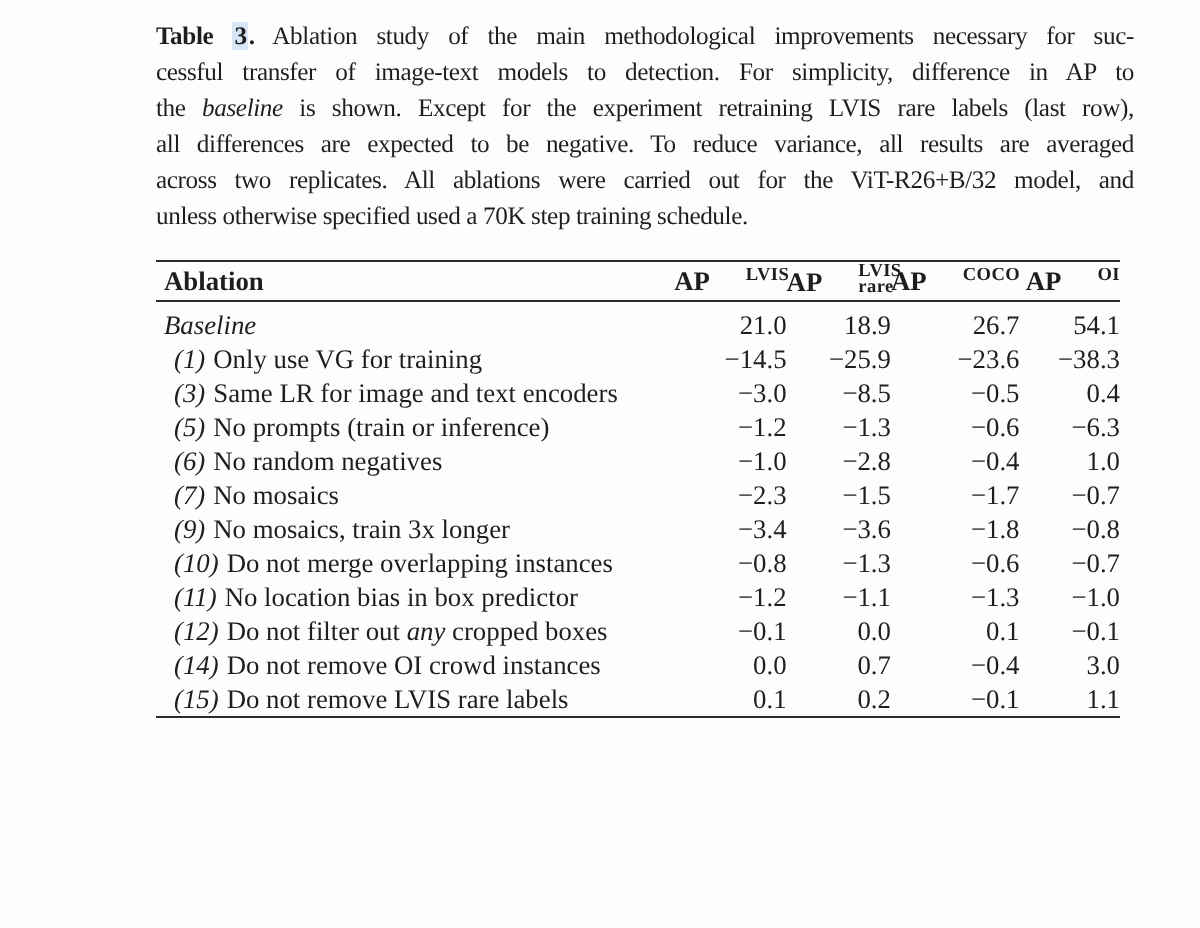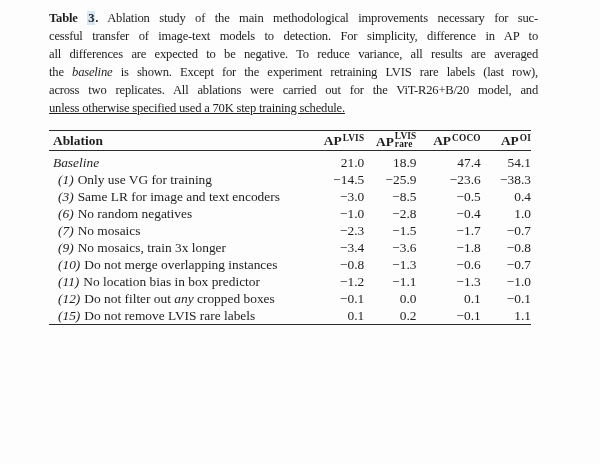--- a/index.html
+++ b/index.html
@@ -10,33 +10,33 @@
   }
   * { box-sizing: border-box; }
   html, body { margin: 0; padding: 0; }
   body {
     width: 600px; height: 464px;
     background: var(--bg);
     color: var(--text);
     font-family: "Liberation Serif", "DejaVu Serif", serif;
     overflow: hidden;
   }
-  .page { padding: 9px 0 0 49px; width: 600px; }
+  .page { padding: 9px 0 0 78px; width: 600px; }
 
   
   .caption { width: 489px; }
   .caption-line {
     font-size: 12.6px;
     line-height: 18px;
     letter-spacing: -0.2px;
     text-align: justify;
     text-align-last: justify;
     white-space: normal;
   }
-  .caption-line.last { text-align-last: left; text-decoration: underline; }
+  .caption-line.last { text-align-last: left; }
   .it { font-style: italic; }
   .bf { font-weight: bold; }
   .hl { background: var(--hl); padding: 0 1px; }
 
   
   .tbl-wrap { margin-top: 13px; width: 482px; }
   table {
     border-collapse: collapse;
     table-layout: fixed;
     width: 482px;
@@ -59,21 +59,21 @@
     text-align: right;
     vertical-align: middle;
     white-space: nowrap;
   }
   thead th.c-label { text-align: left; padding-left: 4px; }
 
   .stack {
     display: inline-block;
     overflow: hidden;
     vertical-align: 2.5px;
-    margin-left: 1px;
+    margin-left: 18px;
   }
   th.th-supsub .stack { vertical-align: -3.5px; }
   .stack span {
     display: block;
     font-size: 9.3px;
     line-height: 8.5px;
     font-weight: bold;
     letter-spacing: 0.2px;
     text-align: left;
   }
@@ -93,23 +93,23 @@
   tr.baseline-row .row-label { margin-left: 0; font-style: italic; }
 </style>
 </head>
 <body>
 
 <div class="page">
 
   <div class="caption">
     <div class="caption-line"><span class="bf">Table </span><span class="bf hl">3</span><span class="bf">.</span><span> Ablation study of the main methodological improvements necessary for suc-</span></div>
     <div class="caption-line"><span>cessful transfer of image-text models to detection. For simplicity, difference in AP to</span></div>
+    <div class="caption-line"><span>the </span><span class="it">baseline</span><span> is shown. Except for the experiment retraining LVIS rare labels (last row),</span></div>
     <div class="caption-line"><span>all differences are expected to be negative. To reduce variance, all results are averaged</span></div>
-    <div class="caption-line"><span>the </span><span class="it">baseline</span><span> is shown. Except for the experiment retraining LVIS rare labels (last row),</span></div>
-    <div class="caption-line"><span>across two replicates. All ablations were carried out for the ViT-R26+B/20 model, and</span></div>
+    <div class="caption-line"><span>across two replicates. All ablations were carried out for the ViT-R26+B/32 model, and</span></div>
     <div class="caption-line last"><span>unless otherwise specified used a 70K step training schedule.</span></div>
   </div>
 
   <div class="tbl-wrap">
     <table>
       <colgroup>
         <col class="w-label">
           <col class="w-c2">
           <col class="w-c3">
           <col class="w-c4">
@@ -122,38 +122,45 @@
           <th class="c-num th-supsub"><span>AP</span><span class="stack"><span class="sup">LVIS</span><span class="sub">rare</span></span></th>
           <th class="c-num"><span>AP</span><span class="stack"><span class="sup">COCO</span></span></th>
           <th class="c-num"><span>AP</span><span class="stack"><span class="sup">OI</span></span></th>
         </tr>
       </thead>
       <tbody>
           <tr class="baseline-row">
     <td class="c-label"><span class="row-label"><span class="it">Baseline</span></span></td>
     <td class="c-num">21.0</td>
     <td class="c-num">18.9</td>
-    <td class="c-num">47.4</td>
+    <td class="c-num">26.7</td>
     <td class="c-num">54.1</td>
   </tr>
           <tr>
     <td class="c-label"><span class="row-num">(1)</span><span class="row-label"><span>Only use VG for training</span></span></td>
     <td class="c-num">−14.5</td>
     <td class="c-num">−25.9</td>
     <td class="c-num">−23.6</td>
     <td class="c-num">−38.3</td>
   </tr>
           <tr>
     <td class="c-label"><span class="row-num">(3)</span><span class="row-label"><span>Same LR for image and text encoders</span></span></td>
     <td class="c-num">−3.0</td>
     <td class="c-num">−8.5</td>
     <td class="c-num">−0.5</td>
     <td class="c-num">0.4</td>
   </tr>
           <tr>
+    <td class="c-label"><span class="row-num">(5)</span><span class="row-label"><span>No prompts (train or inference)</span></span></td>
+    <td class="c-num">−1.2</td>
+    <td class="c-num">−1.3</td>
+    <td class="c-num">−0.6</td>
+    <td class="c-num">−6.3</td>
+  </tr>
+          <tr>
     <td class="c-label"><span class="row-num">(6)</span><span class="row-label"><span>No random negatives</span></span></td>
     <td class="c-num">−1.0</td>
     <td class="c-num">−2.8</td>
     <td class="c-num">−0.4</td>
     <td class="c-num">1.0</td>
   </tr>
           <tr>
     <td class="c-label"><span class="row-num">(7)</span><span class="row-label"><span>No mosaics</span></span></td>
     <td class="c-num">−2.3</td>
     <td class="c-num">−1.5</td>
@@ -182,20 +189,27 @@
     <td class="c-num">−1.0</td>
   </tr>
           <tr>
     <td class="c-label"><span class="row-num">(12)</span><span class="row-label"><span>Do not filter out </span><span class="it">any</span><span> cropped boxes</span></span></td>
     <td class="c-num">−0.1</td>
     <td class="c-num">0.0</td>
     <td class="c-num">0.1</td>
     <td class="c-num">−0.1</td>
   </tr>
           <tr>
+    <td class="c-label"><span class="row-num">(14)</span><span class="row-label"><span>Do not remove OI crowd instances</span></span></td>
+    <td class="c-num">0.0</td>
+    <td class="c-num">0.7</td>
+    <td class="c-num">−0.4</td>
+    <td class="c-num">3.0</td>
+  </tr>
+          <tr>
     <td class="c-label"><span class="row-num">(15)</span><span class="row-label"><span>Do not remove LVIS rare labels</span></span></td>
     <td class="c-num">0.1</td>
     <td class="c-num">0.2</td>
     <td class="c-num">−0.1</td>
     <td class="c-num">1.1</td>
   </tr>
         </tbody>
     </table>
   </div>
 

